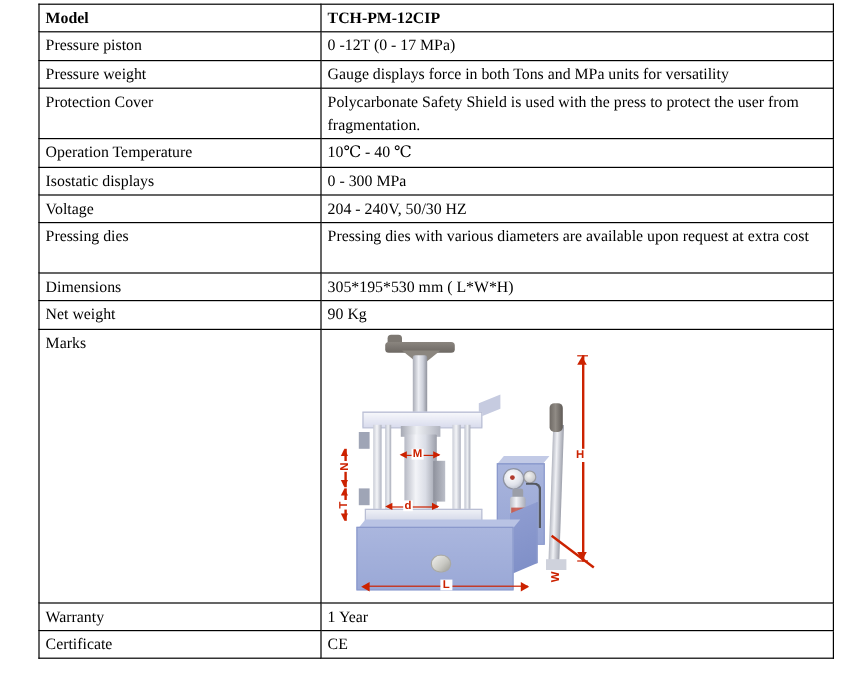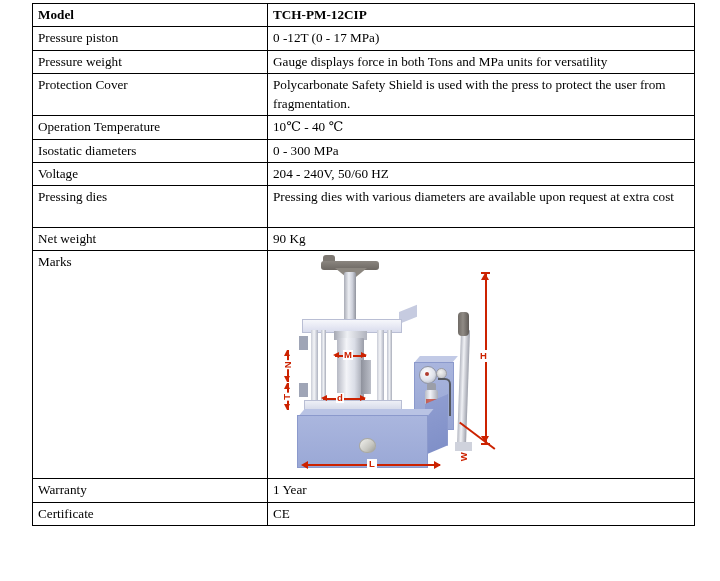--- a/index.html
+++ b/index.html
@@ -379,30 +379,34 @@
       </tr>
       <tr class="r-two">
         <td class="label">Protection Cover</td>
         <td class="value justify">Polycarbonate Safety Shield is used with the press to protect the user from fragmentation.</td>
       </tr>
       <tr class="r-std">
         <td class="label">Operation Temperature</td>
         <td class="value">10℃  - 40  ℃</td>
       </tr>
       <tr class="r-std">
-        <td class="label"> Isostatic diameters</td>
+        <td class="label"> Isostatic displays</td>
         <td class="value">0 - 300 MPa</td>
       </tr>
       <tr class="r-std">
         <td class="label">Voltage</td>
-        <td class="value">204 - 240V, 50/60 HZ</td>
+        <td class="value">204 - 240V, 50/30 HZ</td>
       </tr>
       <tr class="r-two">
         <td class="label">Pressing dies</td>
         <td class="value justify">Pressing dies with various diameters are available upon request at extra cost</td>
+      </tr>
+      <tr class="r-std">
+        <td class="label">Dimensions</td>
+        <td class="value">305*195*530 mm ( L*W*H)</td>
       </tr>
       <tr class="r-std">
         <td class="label">Net weight</td>
         <td class="value">90 Kg</td>
       </tr>
 
       <tr>
         <td class="label" style="height:224px;">Marks</td>
         <td class="marks-cell">
           <div class="fig">

